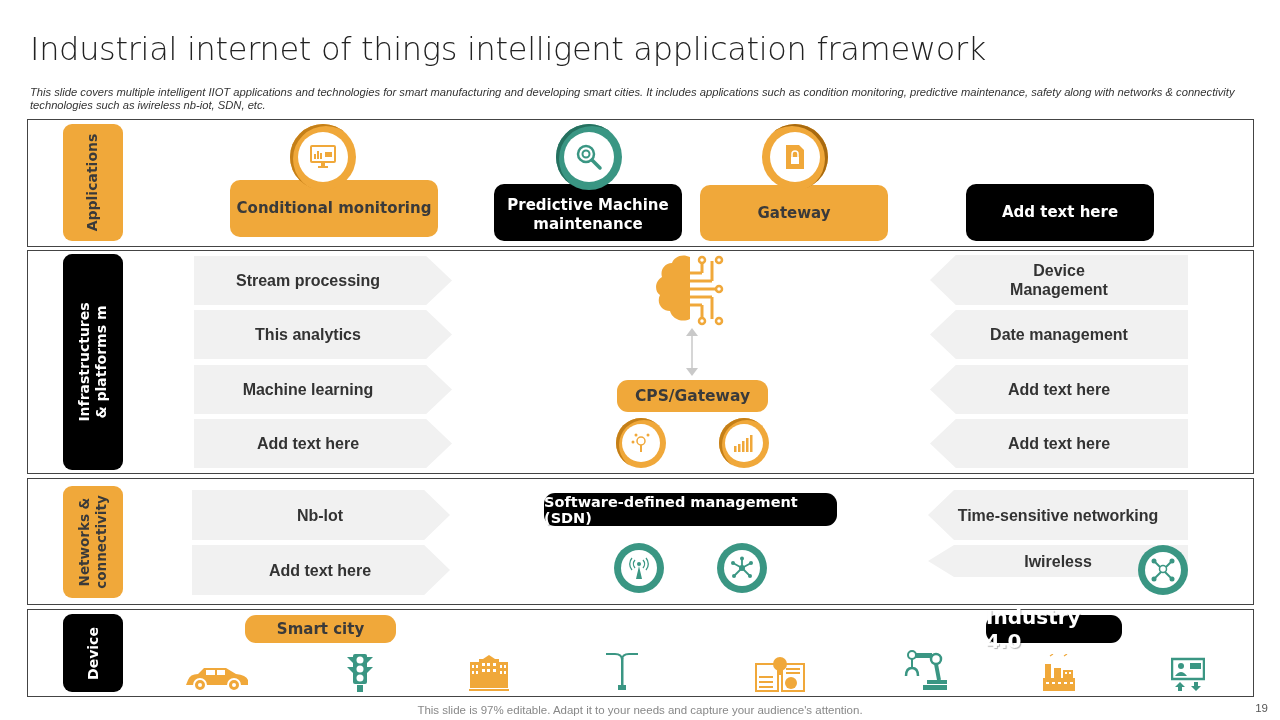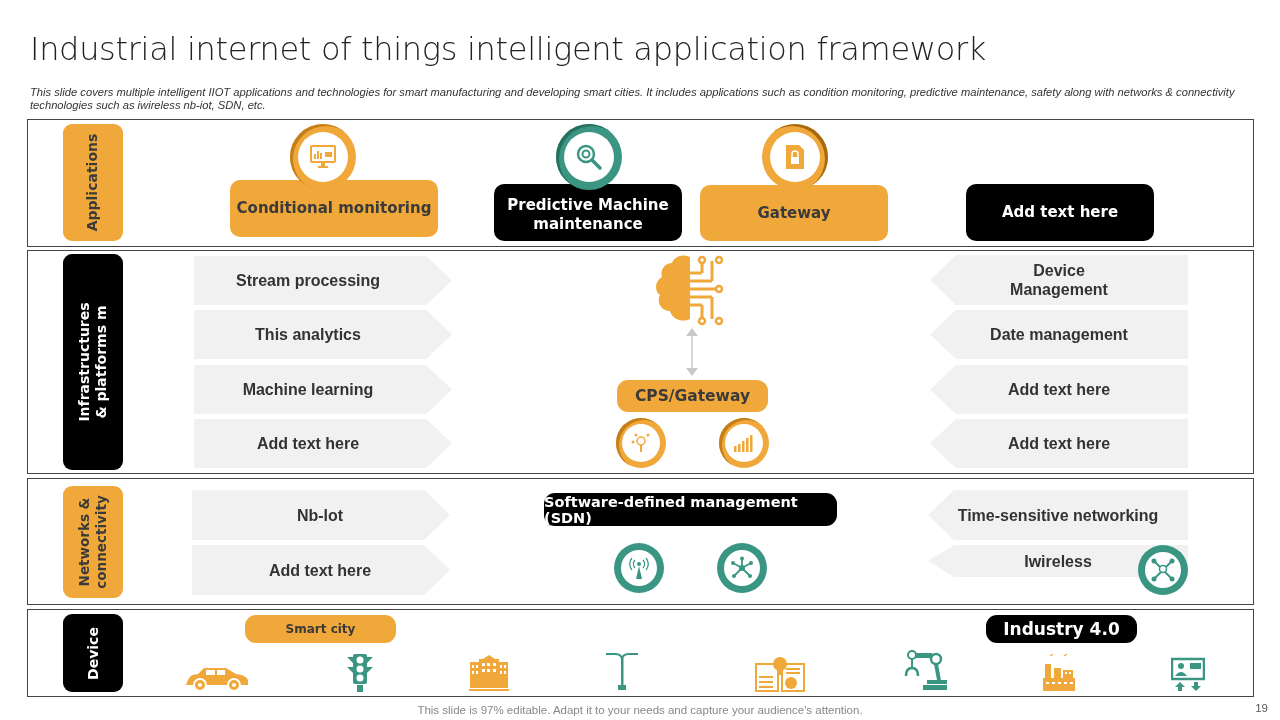--- a/index.html
+++ b/index.html
@@ -249,24 +249,24 @@
         <circle cx="20" cy="20" r="2" fill="#3A9683"></circle>
     </svg>
   </div>
 </div>
 
 <div class="band" style="top:609px;height:88px;"></div>
 <div class="side-label teal" style="top:614px;height:78px;">
   <span>Device</span>
 </div>
 
-<div class="pill orange" style="left:245px;top:615px;width:151px;height:28px;font-size:12px;">
+<div class="pill orange" style="left:245px;top:615px;width:151px;height:28px;font-size:15px;">
   <span>Smart city</span>
 </div>
-<div class="pill teal" style="left:986px;top:615px;width:151px;height:28px;font-size:17px;">
+<div class="pill teal" style="left:986px;top:615px;width:136px;height:28px;font-size:20px;">
   <span>Industry 4.0</span>
 </div>
 
 <div class="dev-icon" style="left:183px;top:664px;width:68px;height:28px;">
   <svg width="66" height="26" viewBox="0 0 66 26">
     <path d="M4 14 Q6 8 14 8 L20 2 H42 L52 8 Q62 9 64 14 V19 H2 Z" fill="#F0A83A"></path>
     <rect x="22" y="4" width="9" height="5" fill="#fff"></rect>
       <rect x="33" y="4" width="8" height="5" fill="#fff"></rect>
     <circle cx="16" cy="19" r="6" fill="#F0A83A" stroke="#fff" stroke-width="2"></circle>
       <circle cx="16" cy="19" r="2" fill="#fff"></circle>

